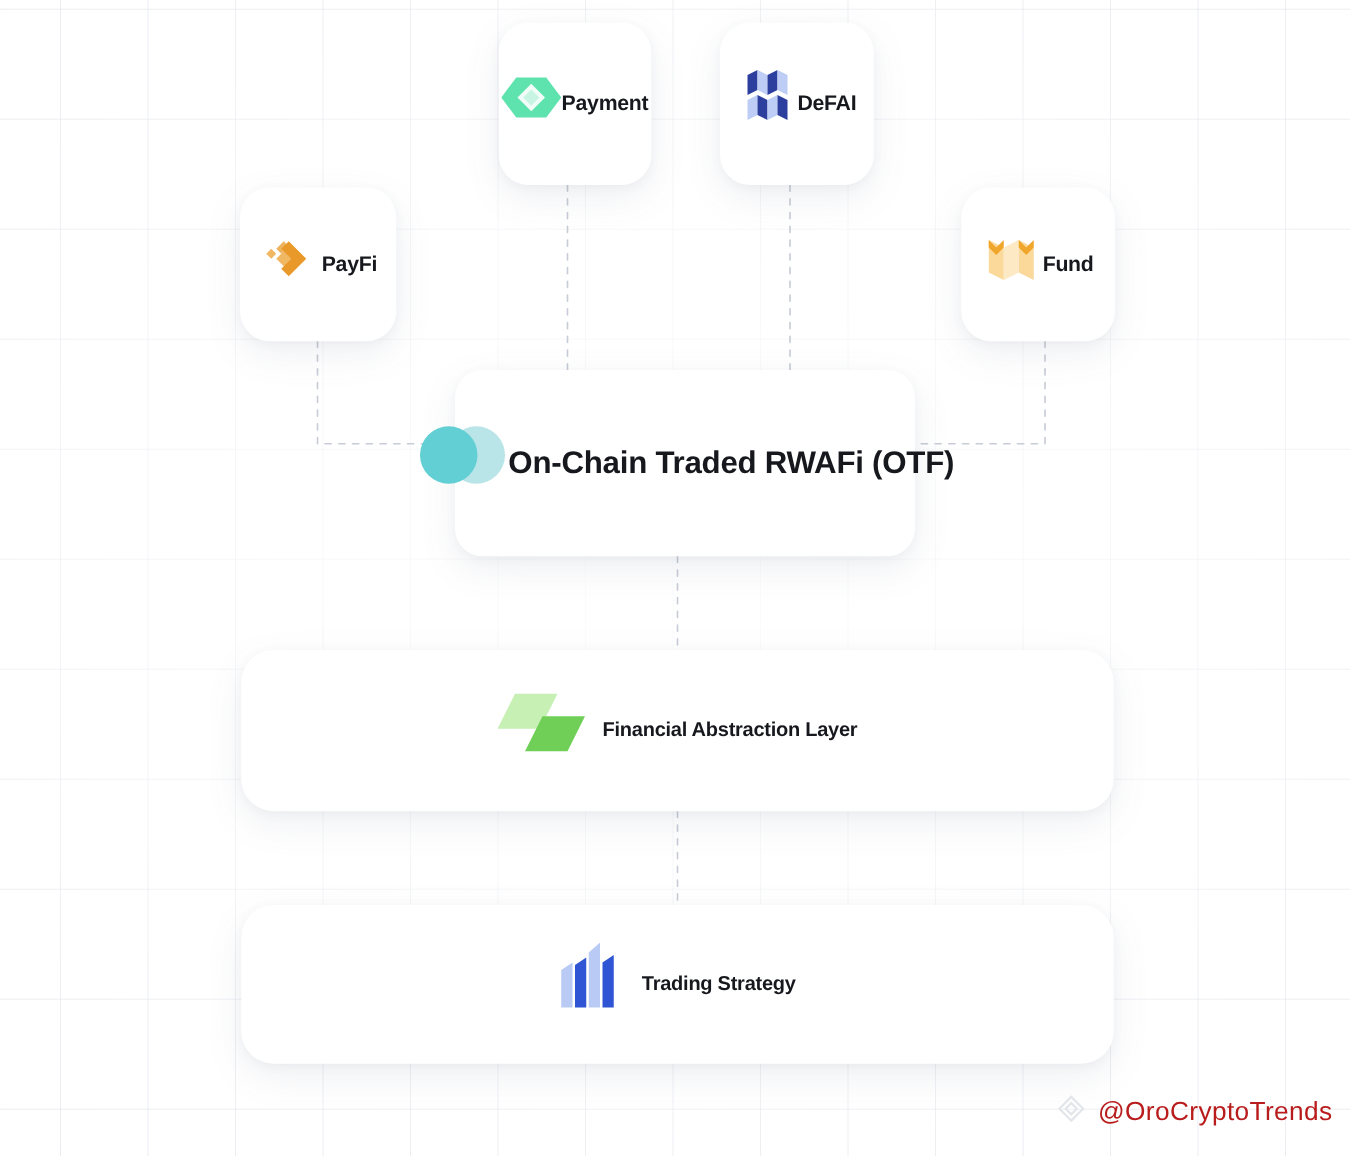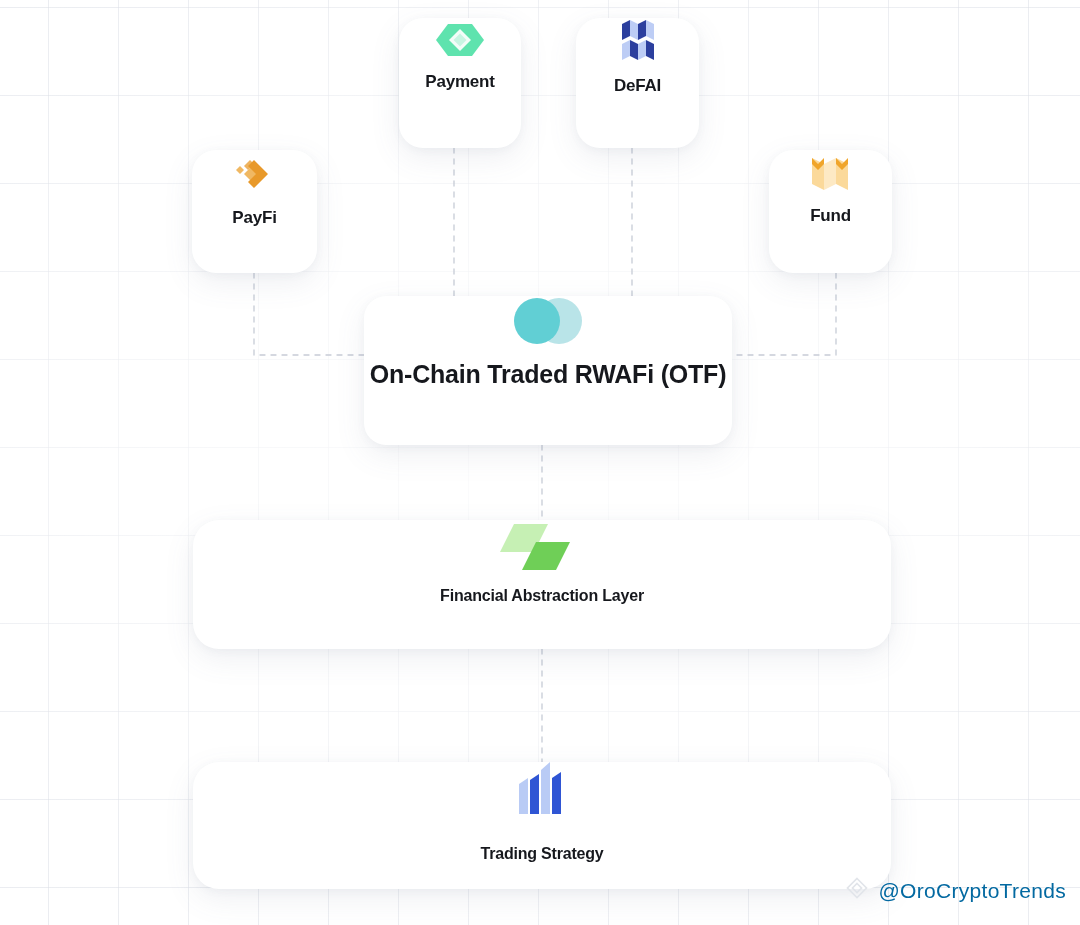--- a/index.html
+++ b/index.html
@@ -48,22 +48,23 @@
   }
 
   
   .card {
     position: absolute;
     background: #ffffff;
     border-radius: 22px;
     box-shadow: 0 10px 30px rgba(99,112,138,0.10),
                 0 2px 8px rgba(99,112,138,0.06);
     display: flex;
-    flex-direction: column;
+    flex-direction: row;
     align-items: center;
+    justify-content: center;
   }
   .card.small   { border-radius: 24px; }
   .card.wide    { border-radius: 26px; }
 
   .card-icon {
     display: flex;
     align-items: center;
     justify-content: center;
     line-height: 0;
   }
@@ -85,36 +86,36 @@
   .tier-wide .card-icon  { margin-bottom: 13px; }
   .tier-wide .card-label { font-size: 16px; }
 
   
   #card-payment  { left:399px; top:18px;  width:122px; height:130px; }
   #card-defai    { left:576px; top:18px;  width:123px; height:130px; }
   #card-payfi    { left:192px; top:150px; width:125px; height:123px; }
   #card-rwafi    { left:769px; top:150px; width:123px; height:123px; }
   #card-otf      { left:364px; top:296px; width:368px; height:149px; }
   #card-fal      { left:193px; top:520px; width:698px; height:129px; }
-  #card-trading  { left:193px; top:762px; width:698px; height:127px;gap:16px; }
+  #card-trading  { left:193px; top:724px; width:698px; height:127px;gap:16px; }
 
   
   #watermark {
     position: absolute;
     right: 14px;
     bottom: 20px;
     display: flex;
     align-items: center;
     gap: 9px;
     color: #dfe2e7;
     font-size: 21px;
     letter-spacing: 0.3px;
     user-select: none;
   }
-  #watermark .wm-text { color: #0369a1; }
+  #watermark .wm-text { color: #b91c1c; }
 </style>
 </head>
 <body>
 
 <div id="stage">
 
   <div id="grid"></div>
   <div id="grid-fade"></div>
 
   <svg id="connectors" viewBox="0 0 1080 925" xmlns="http://www.w3.org/2000/svg">

